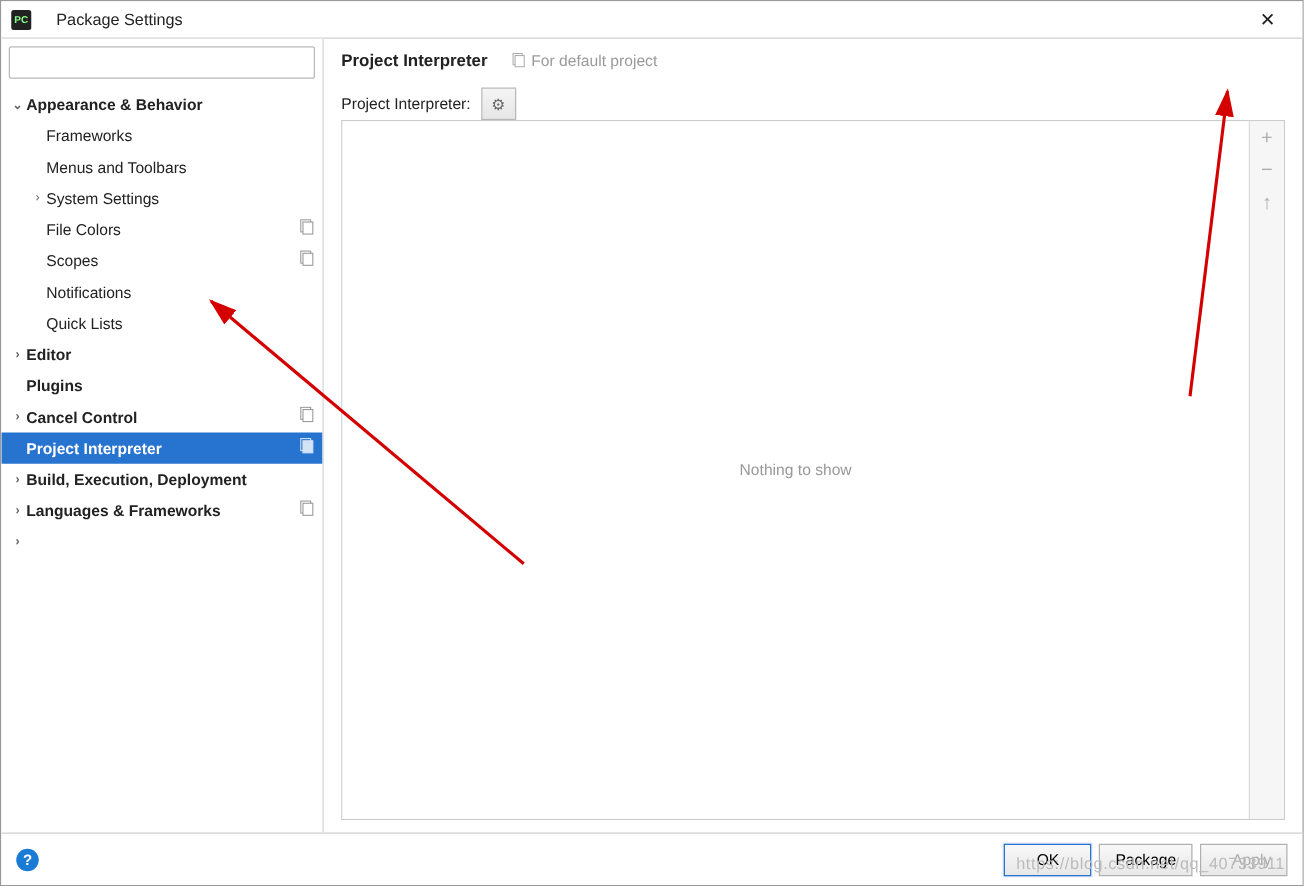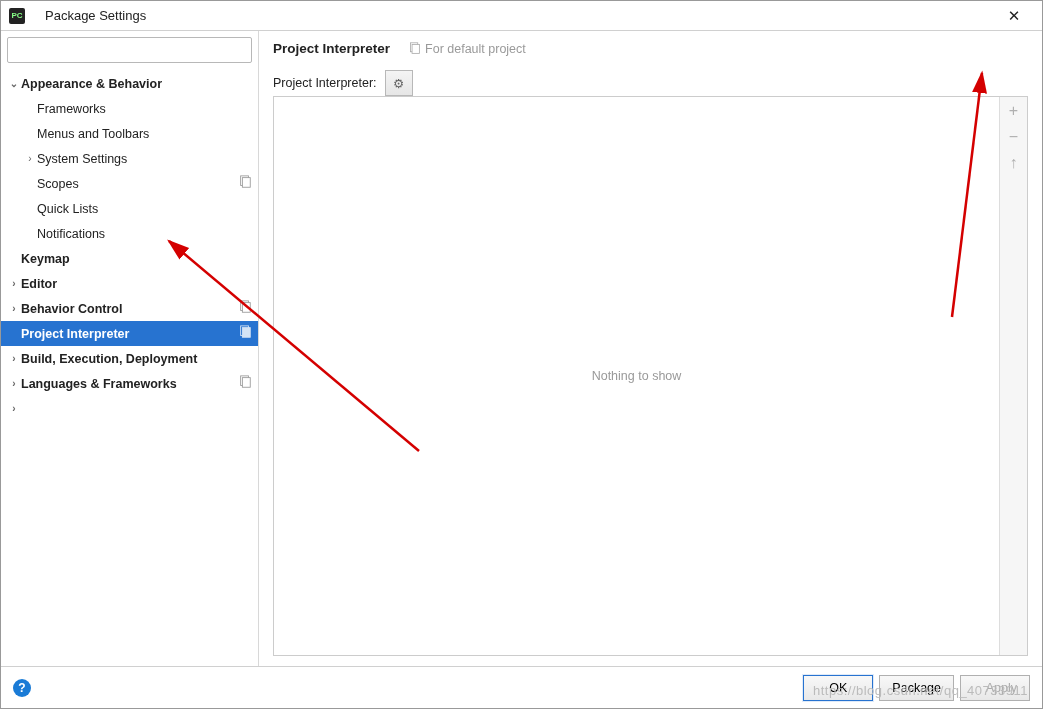--- a/index.html
+++ b/index.html
@@ -90,50 +90,59 @@
             <span class="label">Menus and Toolbars</span>
           </div>
           <div class="tree-item">
             <span class="spacer" style="width: 22px;"></span>
             <span class="chev">›</span>
             <span class="label">System Settings</span>
           </div>
           <div class="tree-item">
             <span class="spacer" style="width: 22px;"></span>
             <span class="chev"></span>
+            <span class="label">File Colors</span>
+            <span><svg class="copy-icon" width="13" height="13" viewBox="0 0 16 16">
+                <rect x="3" y="1" width="9" height="11" fill="none" stroke="currentColor"></rect>
+                <rect x="5" y="3" width="9" height="11" fill="white" stroke="currentColor"></rect>
+              </svg></span>
+          </div>
+          <div class="tree-item">
+            <span class="spacer" style="width: 22px;"></span>
+            <span class="chev"></span>
             <span class="label">Scopes</span>
             <span><svg class="copy-icon" width="13" height="13" viewBox="0 0 16 16">
                 <rect x="3" y="1" width="9" height="11" fill="none" stroke="currentColor"></rect>
                 <rect x="5" y="3" width="9" height="11" fill="white" stroke="currentColor"></rect>
               </svg></span>
           </div>
           <div class="tree-item">
             <span class="spacer" style="width: 22px;"></span>
             <span class="chev"></span>
+            <span class="label">Notifications</span>
+          </div>
+          <div class="tree-item">
+            <span class="spacer" style="width: 22px;"></span>
+            <span class="chev"></span>
             <span class="label">Quick Lists</span>
           </div>
-          <div class="tree-item">
-            <span class="spacer" style="width: 22px;"></span>
-            <span class="chev"></span>
-            <span class="label">Notifications</span>
-          </div>
-          <div class="tree-item bold">
-            <span class="spacer" style="width: 6px;"></span>
-            <span class="chev"></span>
-            <span class="label">Keymap</span>
-          </div>
           <div class="tree-item bold">
             <span class="spacer" style="width: 6px;"></span>
             <span class="chev">›</span>
             <span class="label">Editor</span>
           </div>
           <div class="tree-item bold">
             <span class="spacer" style="width: 6px;"></span>
-            <span class="chev">›</span>
-            <span class="label">Behavior Control</span>
+            <span class="chev"></span>
+            <span class="label">Plugins</span>
+          </div>
+          <div class="tree-item bold">
+            <span class="spacer" style="width: 6px;"></span>
+            <span class="chev">›</span>
+            <span class="label">Cancel Control</span>
             <span><svg class="copy-icon" width="13" height="13" viewBox="0 0 16 16">
                 <rect x="3" y="1" width="9" height="11" fill="none" stroke="currentColor"></rect>
                 <rect x="5" y="3" width="9" height="11" fill="white" stroke="currentColor"></rect>
               </svg></span>
           </div>
           <div class="tree-item bold selected">
             <span class="spacer" style="width: 6px;"></span>
             <span class="chev"></span>
             <span class="label">Project Interpreter</span>
             <span><svg class="copy-icon" width="13" height="13" viewBox="0 0 16 16">

